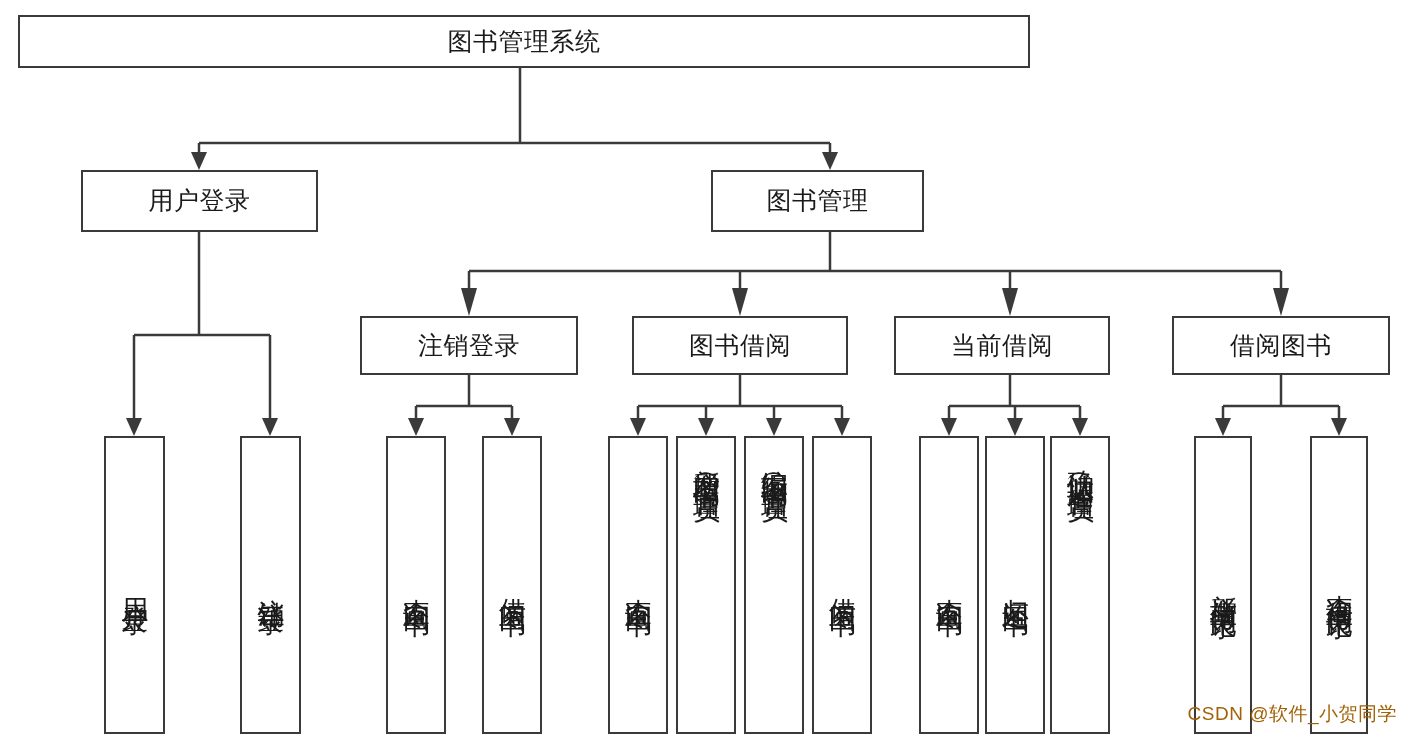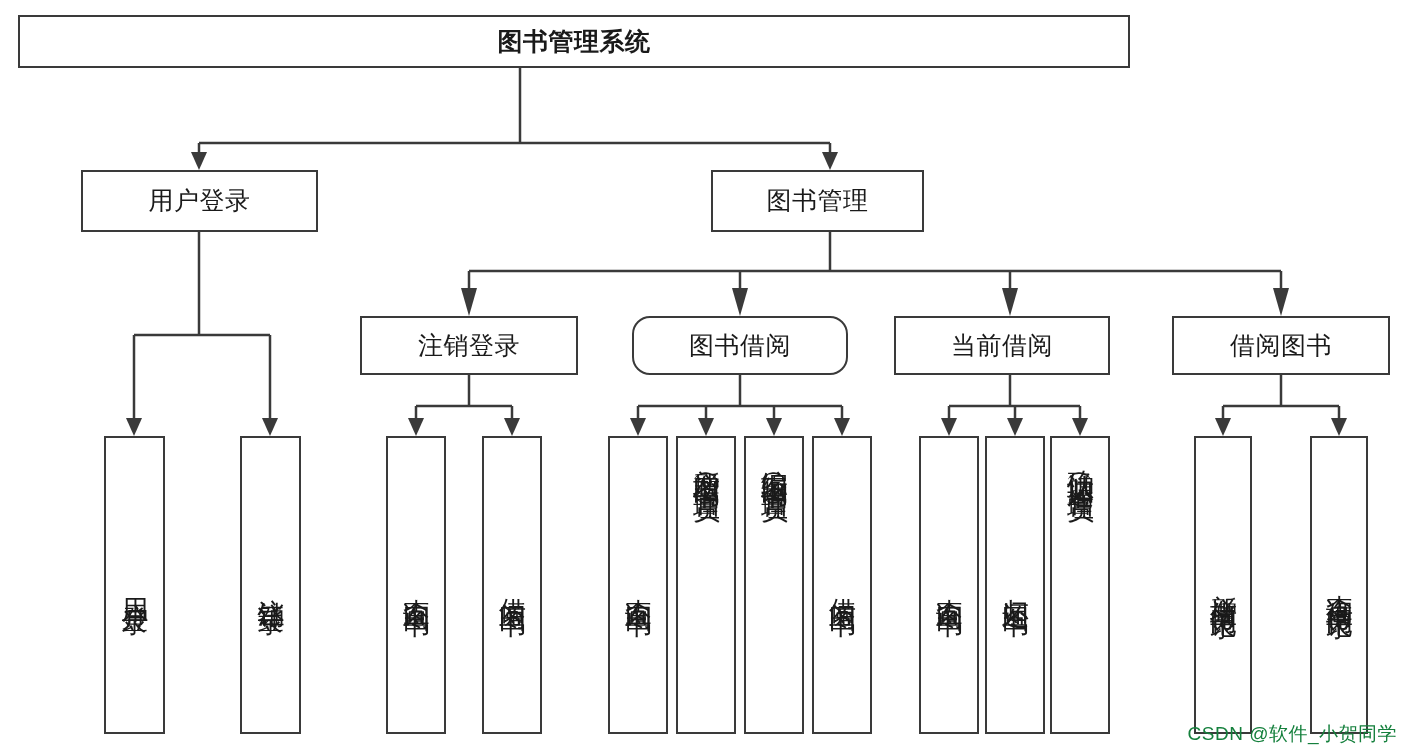--- a/index.html
+++ b/index.html
@@ -65,23 +65,23 @@
     stroke: #3a3a3a;
     stroke-width: 2.5;
     fill: none;
   }
   .arrowhead {
     fill: #3a3a3a;
   }
   .watermark {
     position: absolute;
     right: 8px;
-    bottom: 0;
+    bottom: 20px;
     font-size: 19px;
-    color: #15803d;
+    color: #a16207;
     letter-spacing: 0.5px;
     white-space: nowrap;
   }
 </style>
 </head>
 <body>
 
 <div id="canvas">
 
   <svg class="wires" viewBox="0 0 1405 747" xmlns="http://www.w3.org/2000/svg">
@@ -140,35 +140,35 @@
     <polygon class="arrowhead" points="1072,418 1088,418 1080,436"></polygon>
 
     <path class="wire" d="M 1281 375 L 1281 406"></path>
     <path class="wire" d="M 1223 406 L 1339 406"></path>
     <path class="wire" d="M 1223 406 L 1223 418"></path>
     <path class="wire" d="M 1339 406 L 1339 418"></path>
     <polygon class="arrowhead" points="1215,418 1231,418 1223,436"></polygon>
     <polygon class="arrowhead" points="1331,418 1347,418 1339,436"></polygon>
   </svg>
 
-  <div class="node horiz" style="left:18px; top:15px; width:1112px; height:53px;font-weight:bold;">
+  <div class="node horiz" style="left:18px; top:15px; width:1012px; height:53px;">
     <span class="node-label">图书管理系统</span>
   </div>
 
   <div class="node horiz" style="left:81px; top:170px; width:237px; height:62px;">
     <span class="node-label">用户登录</span>
   </div>
   <div class="node horiz" style="left:711px; top:170px; width:213px; height:62px;">
     <span class="node-label">图书管理</span>
   </div>
 
   <div class="node horiz" style="left:360px; top:316px; width:218px; height:59px;">
     <span class="node-label">注销登录</span>
   </div>
-  <div class="node horiz" style="left:632px; top:316px; width:216px; height:59px;border-radius:18px;">
+  <div class="node horiz" style="left:632px; top:316px; width:216px; height:59px;">
     <span class="node-label">图书借阅</span>
   </div>
   <div class="node horiz" style="left:894px; top:316px; width:216px; height:59px;font-family:Liberation Serif, serif;">
     <span class="node-label">当前借阅</span>
   </div>
   <div class="node horiz" style="left:1172px; top:316px; width:218px; height:59px;">
     <span class="node-label">借阅图书</span>
   </div>
 
   <div class="node vert centered" style="left:104px; top:436px; width:61px; height:298px;">

